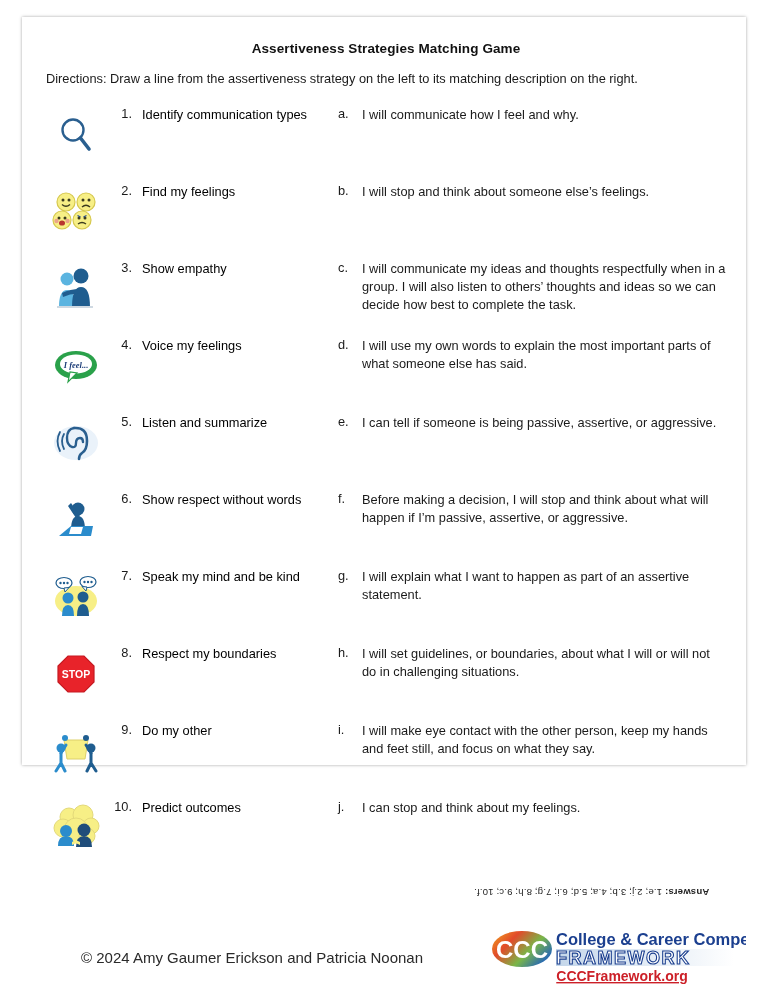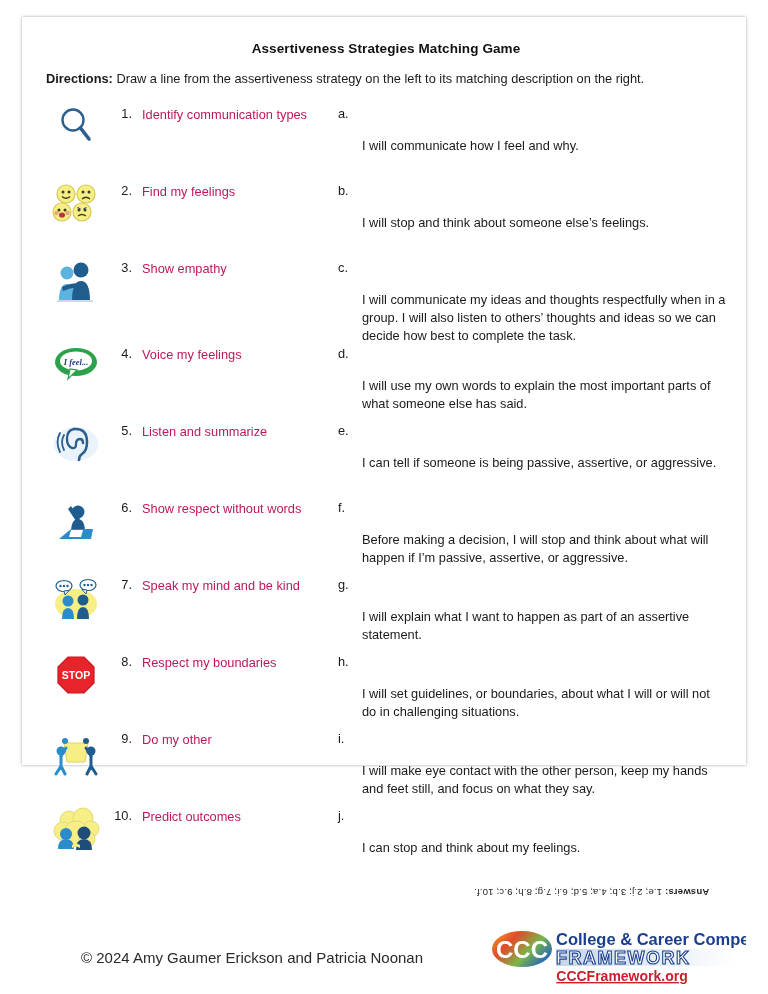--- a/index.html
+++ b/index.html
@@ -40,59 +40,59 @@
     color: #111;
     margin: 0 0 14px 0;
   }
   .directions {
     font-size: 12.8px;
     line-height: 1.45;
     color: #1a1a1a;
     margin: 0 0 16px 0;
     padding-right: 10px;
   }
-  .directions b { font-weight: bold; }
+  .directions b { font-weight: normal; }
 
   .match-grid {
     position: relative;
   }
   .row {
     display: flex;
     align-items: flex-start;
     margin-bottom: 0;
   }
   .left-col {
     width: 292px;
     display: flex;
     align-items: flex-start;
     flex: 0 0 292px;
   }
   .icon-cell {
     width: 60px;
     flex: 0 0 60px;
     height: 52px;
     display: flex;
-    align-items: flex-start;
+    align-items: flex-end;
     justify-content: center;
   }
   .num {
     width: 26px;
     flex: 0 0 26px;
     font-size: 12.8px;
     text-align: right;
     padding-top: 1px;
     padding-right: 4px;
     color: #1a1a1a;
   }
   .strategy {
     font-size: 12.8px;
     line-height: 1.42;
     padding-top: 1px;
     padding-left: 6px;
-    color: #be185d;
+    color: #000000;
     text-align: center;
   }
   .right-col {
     display: flex;
     align-items: flex-start;
     flex: 1 1 auto;
   }
   .letter {
     width: 20px;
     flex: 0 0 20px;
@@ -100,21 +100,20 @@
     padding-top: 1px;
     color: #1a1a1a;
   }
   .desc {
     font-size: 12.8px;
     line-height: 1.42;
     padding-top: 1px;
     padding-left: 4px;
     color: #1a1a1a;
     max-width: 392px;
-    margin-top: 31px;
   }
 
   .answers {
     position: absolute;
     left: 452px;
     top: 870px;
     transform: rotate(180deg);
     font-size: 9.5px;
     letter-spacing: 0.2px;
     color: #222;

